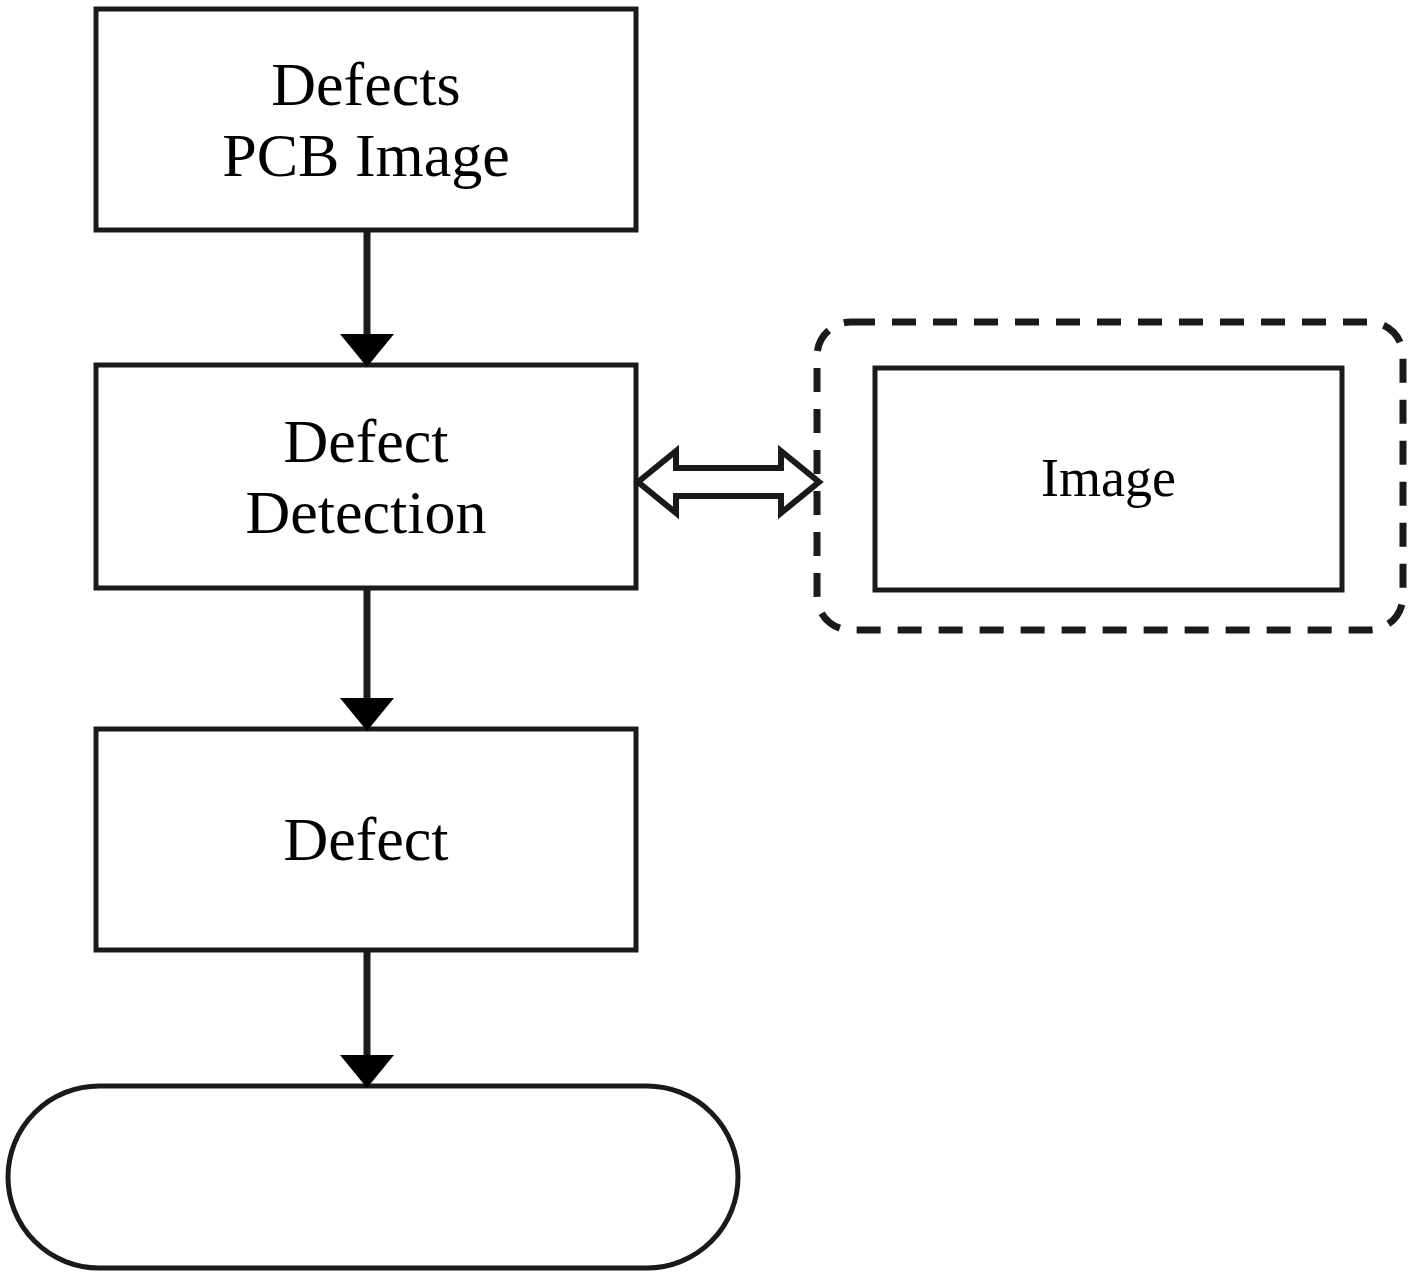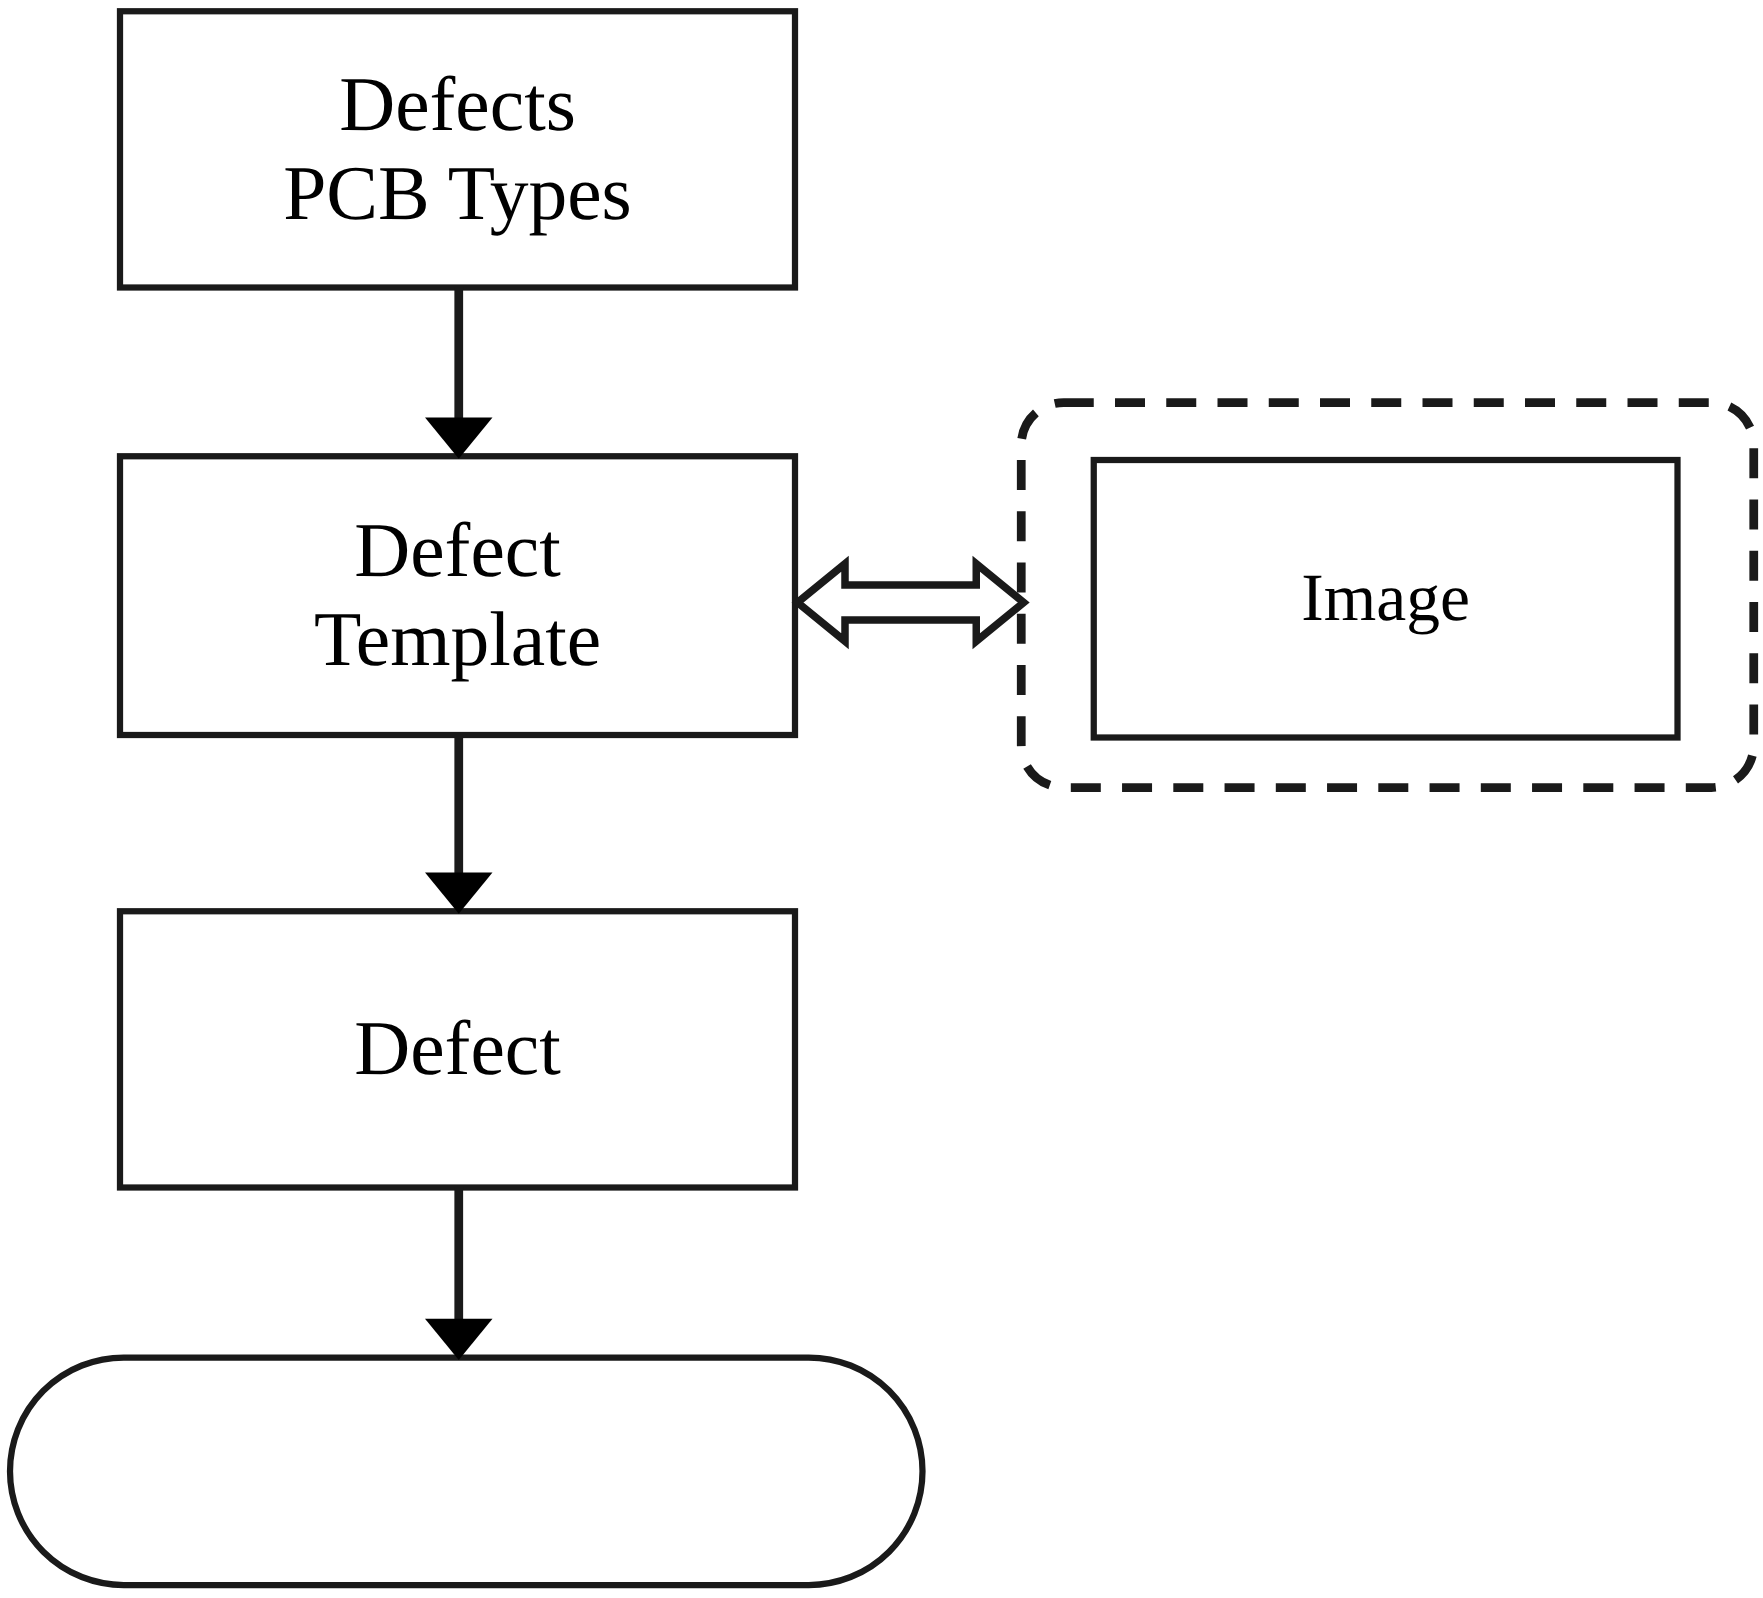--- a/index.html
+++ b/index.html
@@ -110,26 +110,26 @@
                        781,513
                        781,496
                        676,496
                        676,513" fill="#ffffff" stroke="#1a1a1a" stroke-width="6" stroke-linejoin="miter"></polygon>
     </g>
 
   </svg>
 
   <div class="node-label" id="label-template-pcb-image">
     <span class="ln">Defects</span>
-    <span class="ln">PCB Types</span>
+    <span class="ln">PCB Image</span>
   </div>
 
   <div class="node-label" id="label-defect-detection">
     <span class="ln">Defect</span>
-    <span class="ln">Template</span>
+    <span class="ln">Detection</span>
   </div>
 
   <div class="node-label" id="label-image-subtraction">
     <span class="ln">Image</span>
   </div>
 
   <div class="node-label" id="label-defect-classification">
     <span class="ln">Defect</span>
   </div>
 

